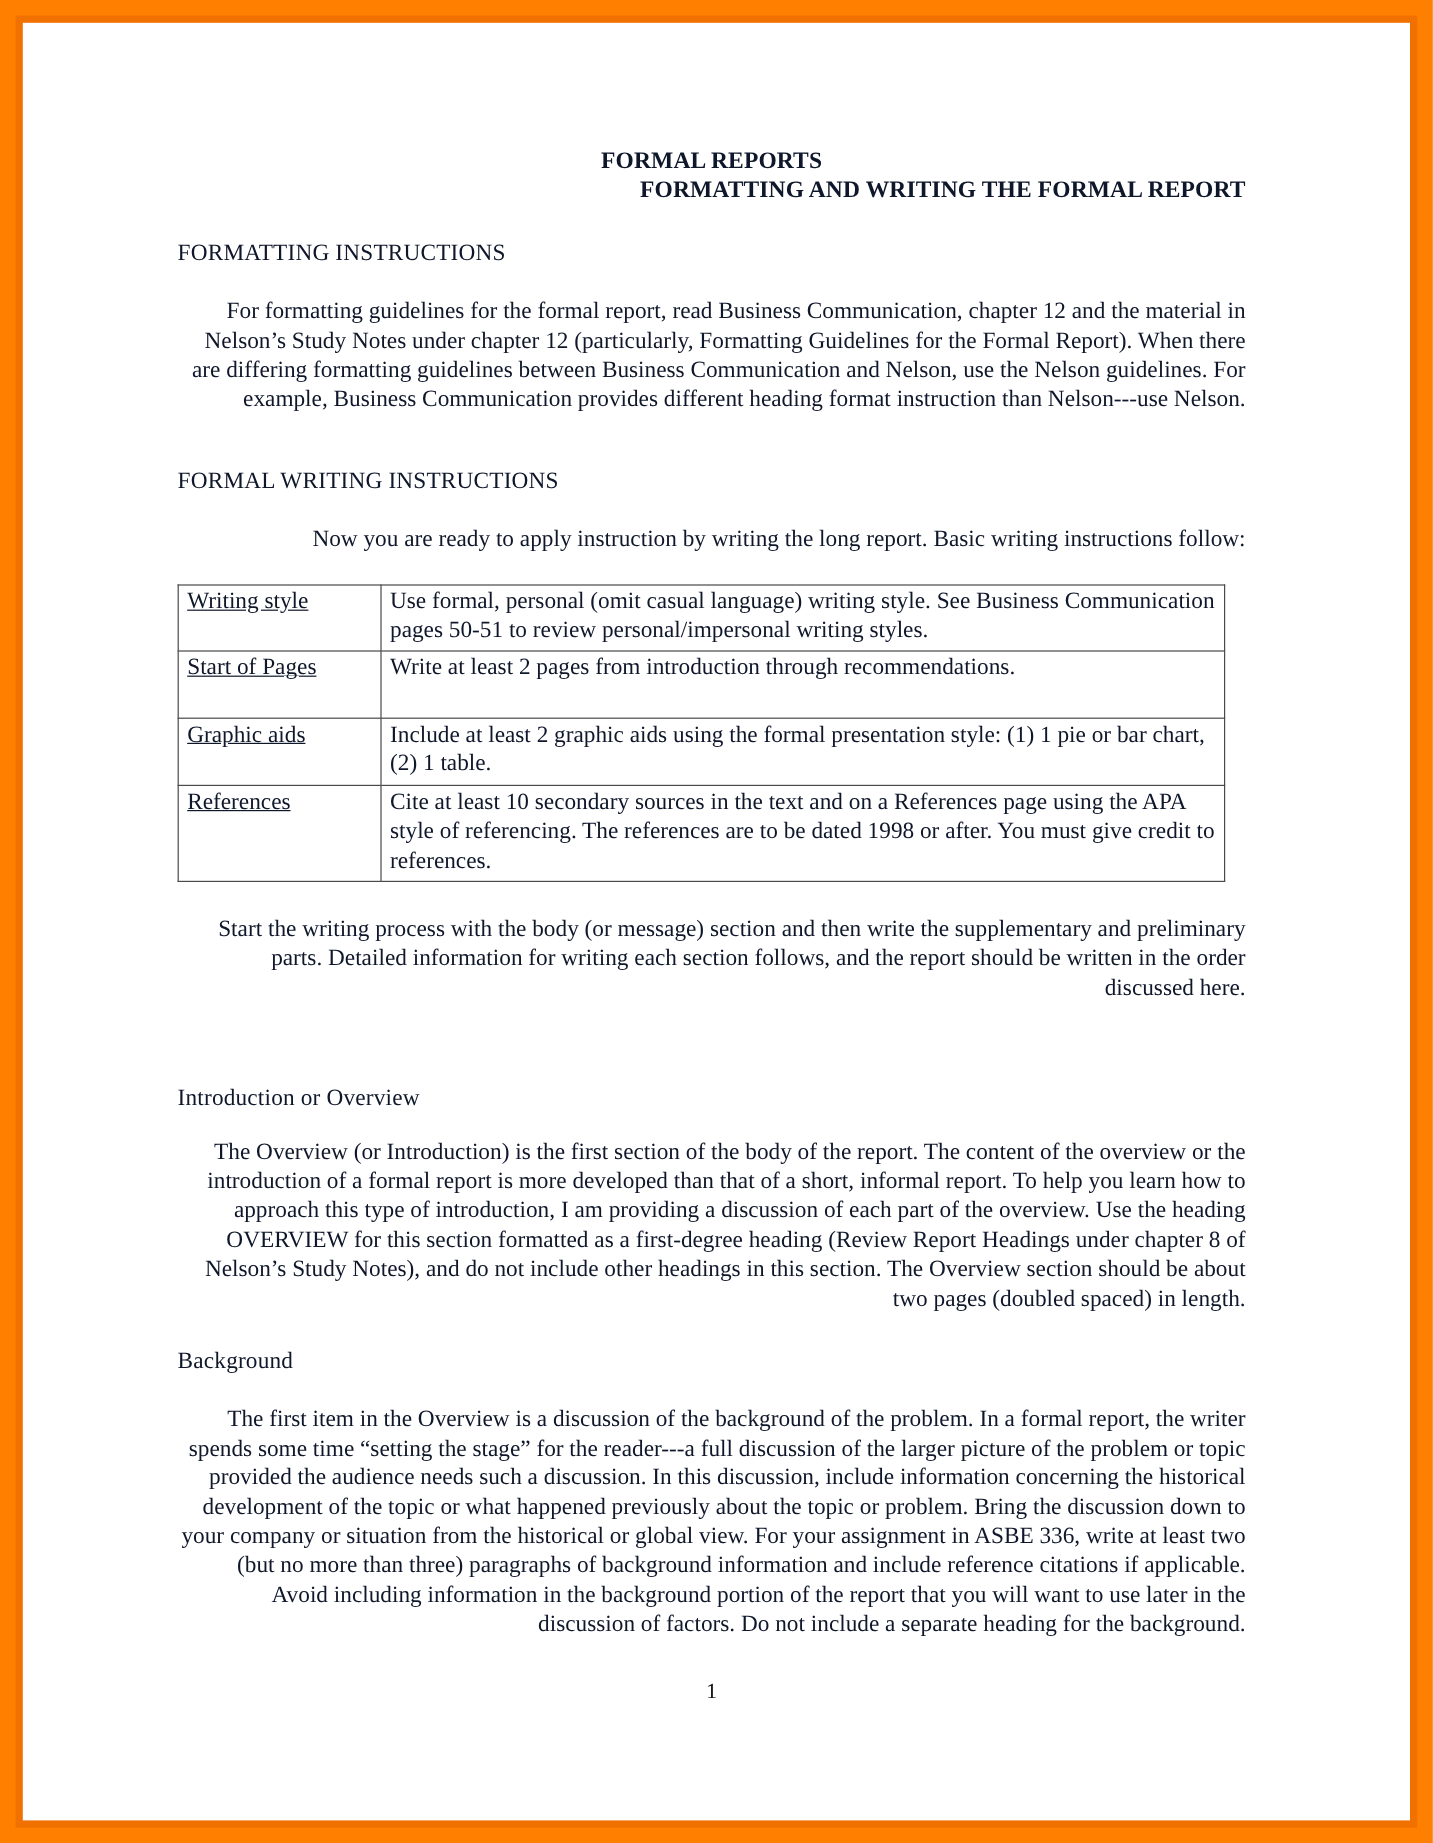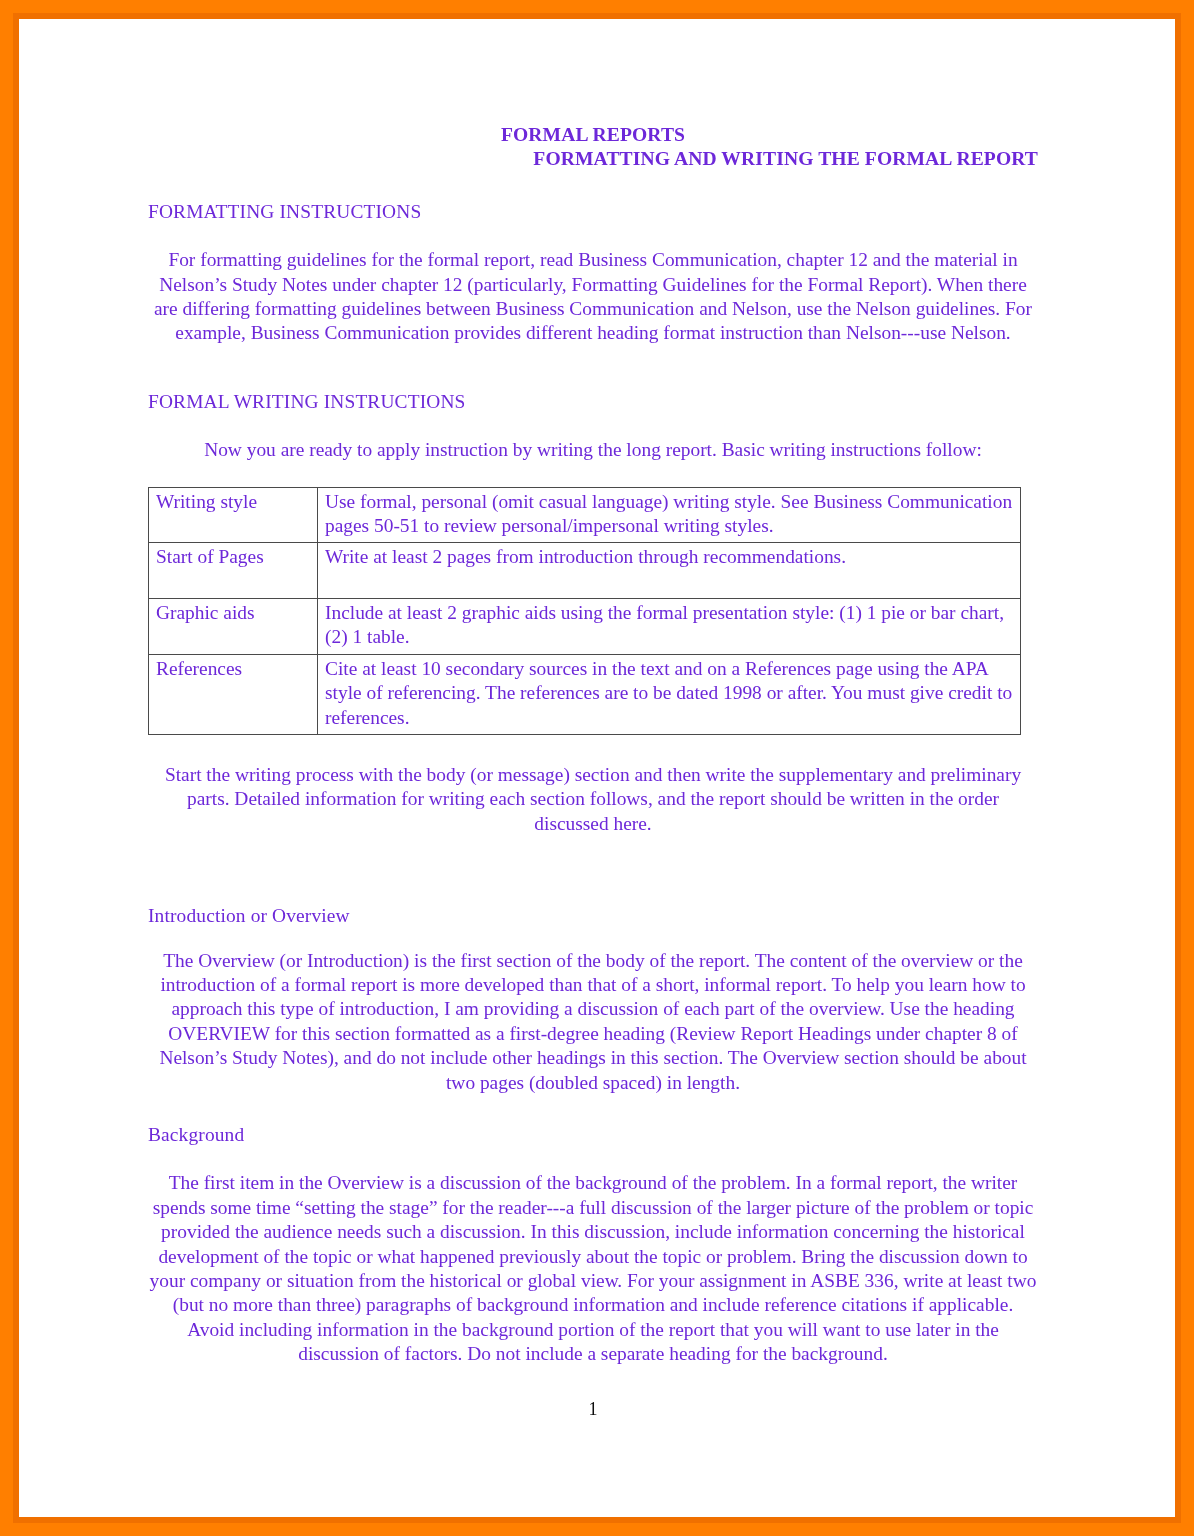--- a/index.html
+++ b/index.html
@@ -40,62 +40,62 @@
     box-sizing: border-box;
     overflow: hidden;
   }
 
   
   #doc {
     position: absolute;
     left: 129px;          
     top: 104px;
     width: 890px;
-    color: #6d28d9;
+    color: #0f172a;
     font-size: 19.4px;
     line-height: 24.4px;
   }
 
   .title-block {
     text-align: center;
     font-weight: bold;
     letter-spacing: 0.1px;
   }
   .title-block .line1 { font-size: 19.6px; }
   .title-block .line2 { font-size: 19.6px; text-align: right; }
 
   .ctr-head {
     font-weight: normal;
     letter-spacing: 0.15px;
   }
 
   p.para {
     margin: 0;
-    text-align: center;
+    text-align: right;
   }
   .sp-20 { height: 20px; }
   .sp-24 { height: 24px; }
   .sp-28 { height: 28px; }
   .sp-44 { height: 44px; }
 
   
   table.req {
     border-collapse: collapse;
     width: 842px;
     margin: 0;
     table-layout: fixed;
   }
   table.req td {
     border: 1.4px solid #4a4a4a;
     vertical-align: top;
     padding: 2px 7px 4px 7px;
     font-size: 19.4px;
     line-height: 24.4px;
   }
-  table.req td.k { width: 154px; }
+  table.req td.k { width: 154px; text-decoration: underline; }
   table.req td.v { width: 688px; }
   .cell-pad-1 { height: 24px; }
 
   
   #pageno {
     position: absolute;
     left: 129px;
     top: 1380px;
     width: 890px;
     text-align: center;

